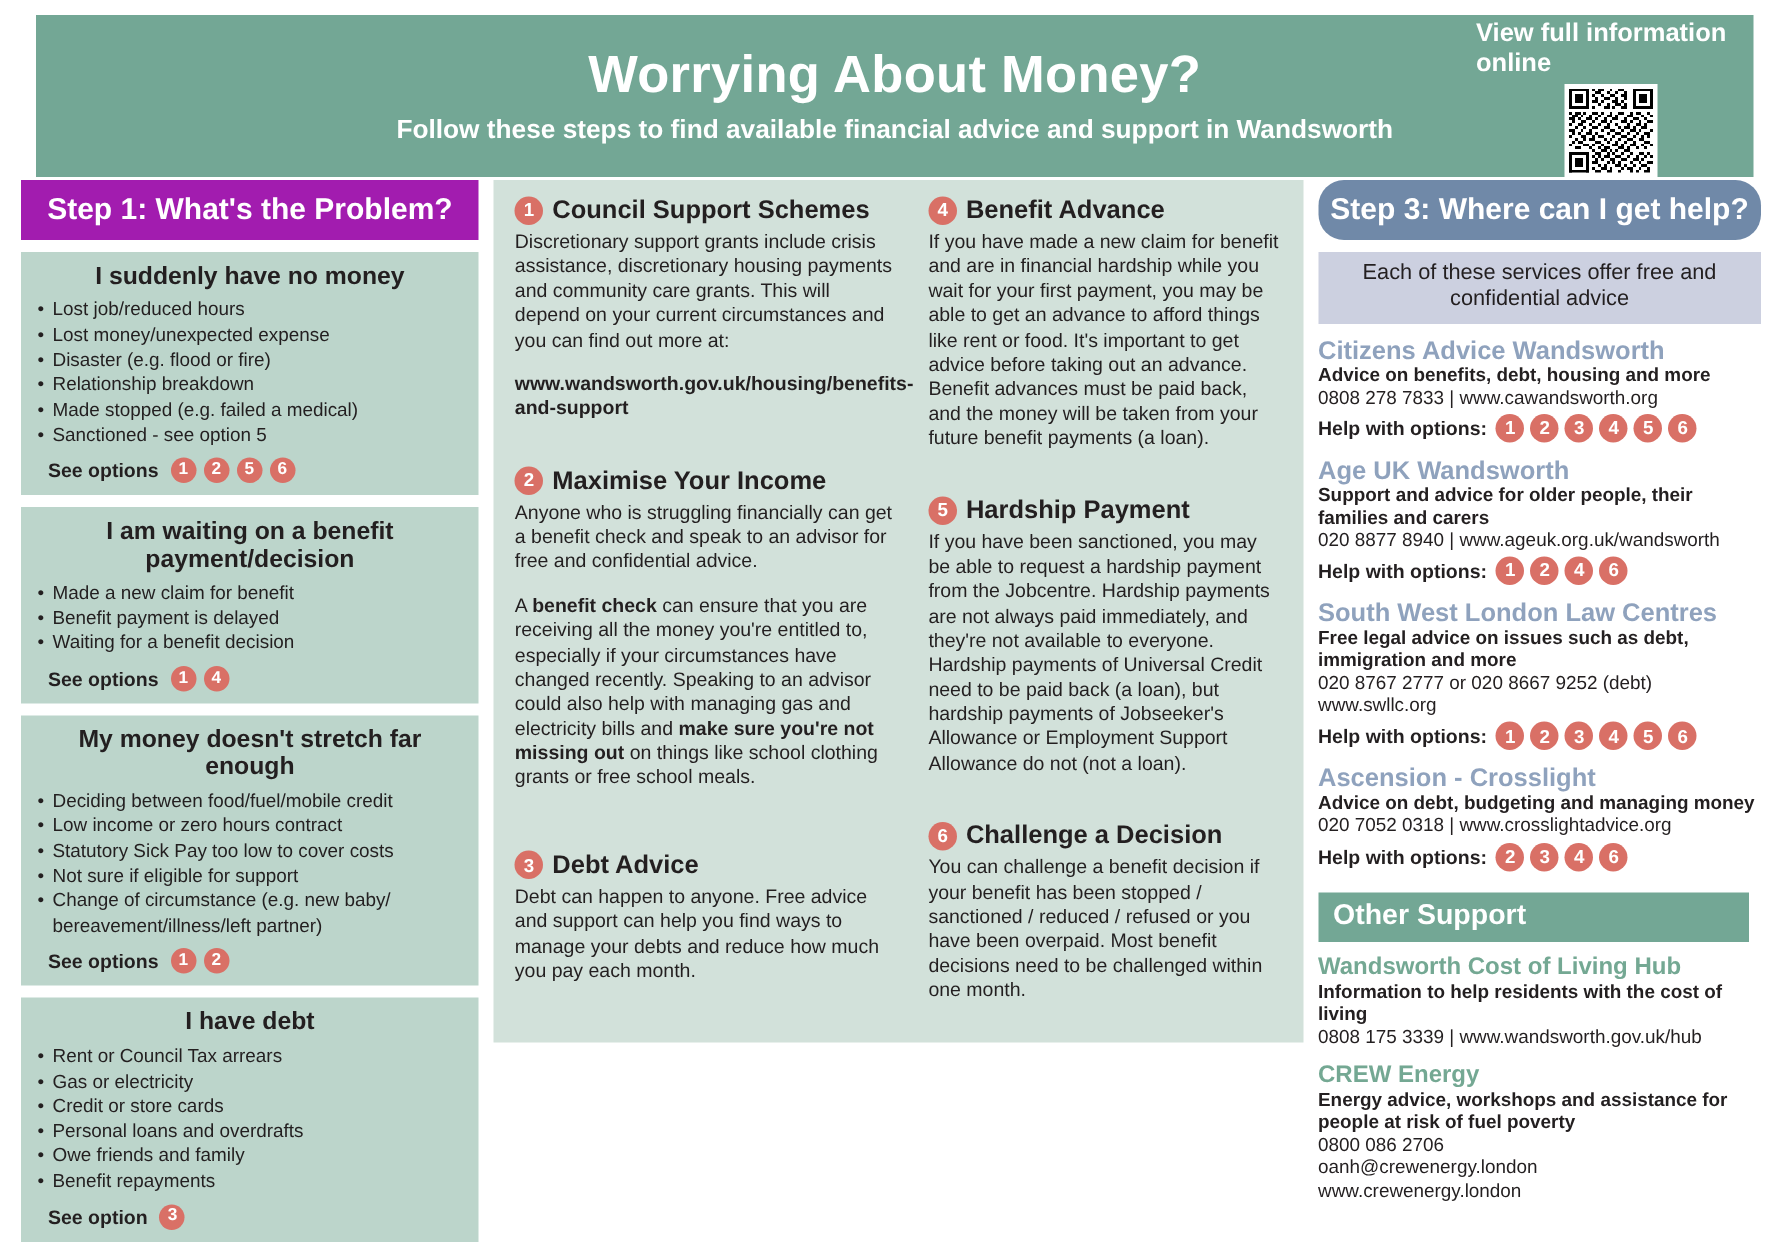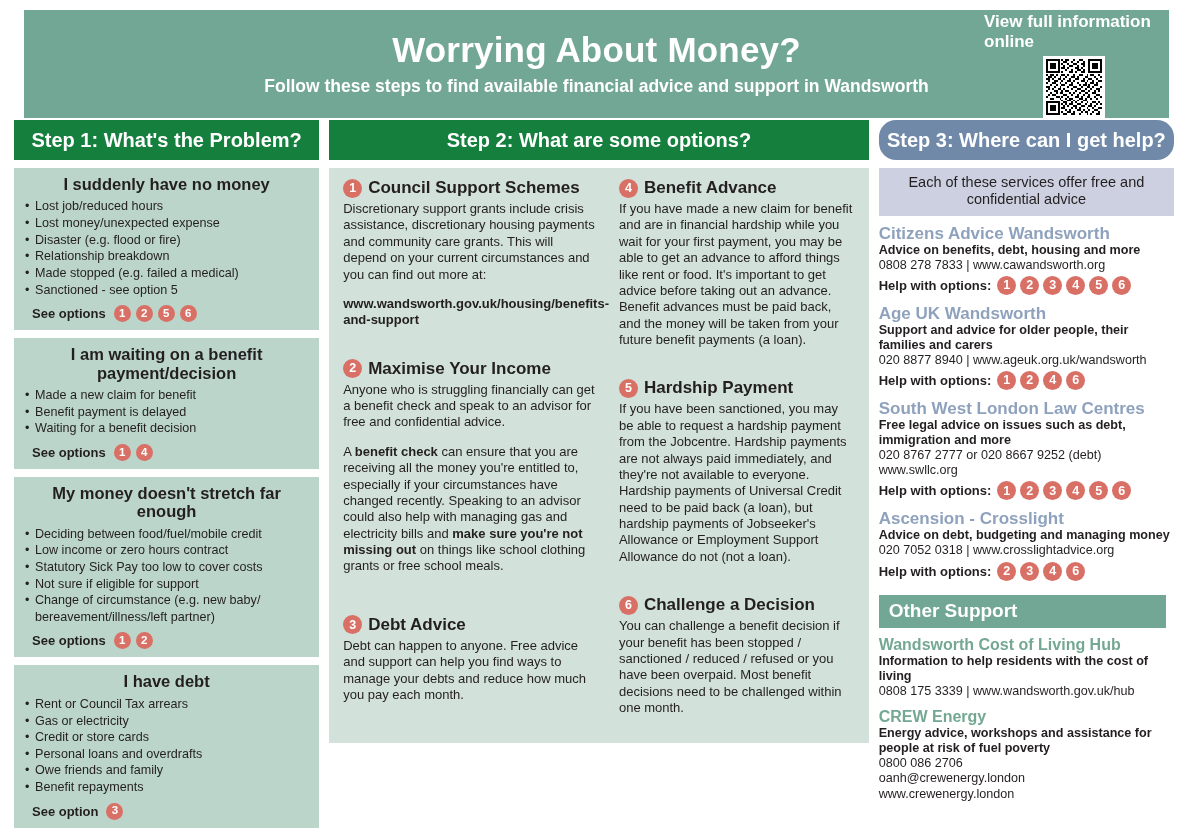--- a/index.html
+++ b/index.html
@@ -38,21 +38,21 @@
   
   .columns { display: flex; gap: 10px; margin-top: 6px; padding: 0 4px; align-items: flex-start; }
   .col-1 { width: 310px; }
   .col-2 { width: 548px; }
   .col-3 { width: 300px; }
 
   .step-bar {
     height: 40px; display: flex; align-items: center; justify-content: center;
     color: #ffffff; font-size: 20px; font-weight: bold; margin-bottom: 8px;
   }
-  .bar-red  { background: #15803d; }
+  .bar-red  { background: #a21caf; }
   .bar-blue { background: #7089a8; border-radius: 17px; }
 
   
   .p1-box { background: #bcd5cb; padding: 7px 10px 8px 10px; margin-bottom: 8px; }
   .p1-title { text-align: center; font-size: 16.5px; font-weight: bold; line-height: 1.12; margin-bottom: 5px; }
   .p1-list { list-style: none; }
   .p1-list li { font-size: 12.6px; line-height: 1.32; padding-left: 11px; position: relative; }
   .p1-list li::before { content: "\2022"; position: absolute; left: 1px; }
   .p1-list li.cont::before { content: ""; }
   .see-row { display: flex; align-items: center; gap: 5px; margin-top: 7px; padding-left: 8px; }
@@ -394,21 +394,20 @@
             </ul>
             <div class="see-row">
               <span class="see-label">See option</span>
               <span class="badge">3</span>
             </div>
           </div>
         </div>
     </div>
 
     <div class="col-2">
-      <div class="step-bar bar-red">Step 2: What are some options?</div>
       <div class="p2-panel">
         <div class="p2-col" id="step2-left">
             <div>
               <div class="opt-head">
                 <span class="badge badge-lg">1</span>
                 <span class="opt-title">Council Support Schemes</span>
               </div>
               <div class="opt-body">Discretionary support grants include crisis assistance, discretionary housing payments and community care grants. This will depend on your current circumstances and you can find out more at:</div>
               <div class="opt-url">www.wandsworth.gov.uk/housing/benefits-and-support</div>
               <div class="sp-lg"></div>

